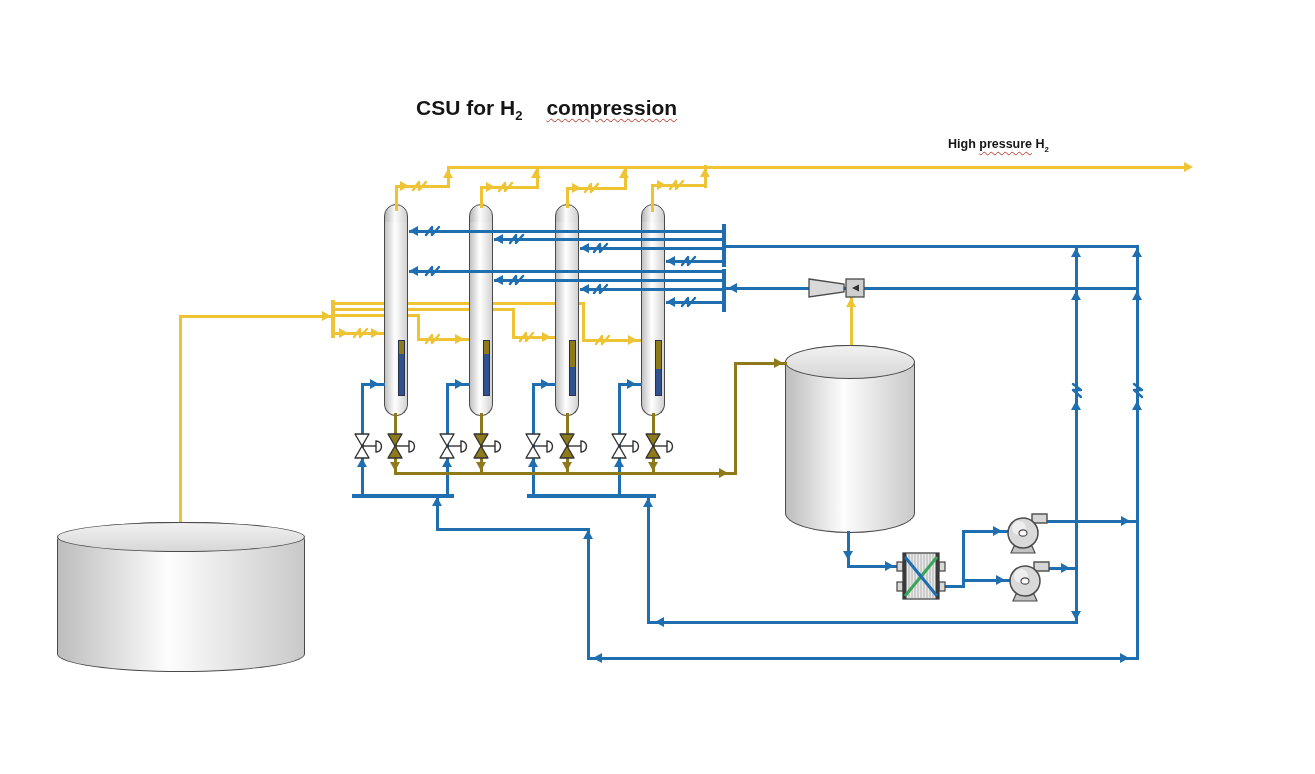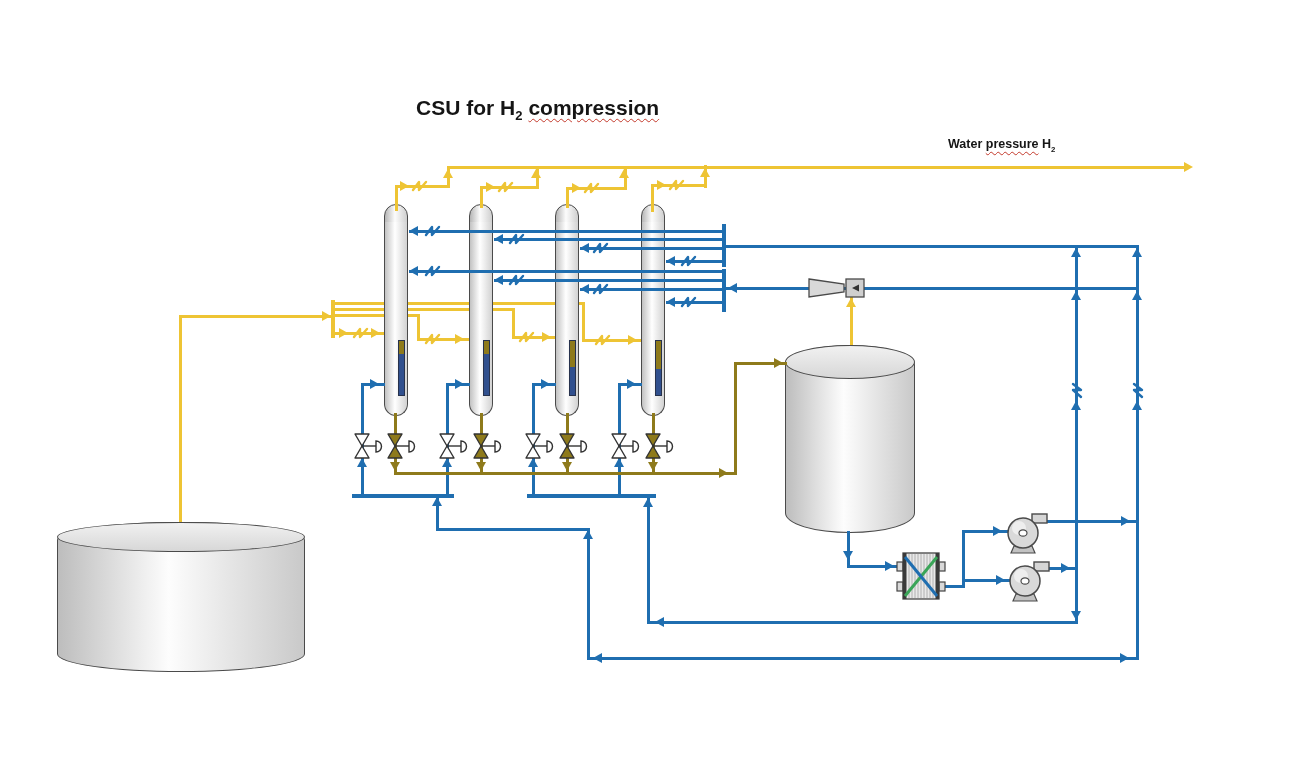--- a/index.html
+++ b/index.html
@@ -41,21 +41,21 @@
   
   .tank{position:absolute;box-sizing:border-box;border:1.5px solid #4a4a4a;
     background:linear-gradient(90deg,#bdbdbd,#fdfdfd 45%,#c9c9c9)}
   .rim{position:absolute;box-sizing:border-box;border:1.5px solid #4a4a4a;border-radius:50%;
     background:linear-gradient(180deg,#f1f1f1,#d7d7d7)}
   
   .lbl{position:absolute;font-weight:bold;color:#151515;white-space:nowrap}
   sub{font-size:62%;line-height:0}
   .wavy{text-decoration:underline wavy #c33a2c;text-decoration-thickness:1px;text-underline-offset:3px}
   #title{left:416px;top:96px;font-size:21px}
-  #title .wavy{margin-left:6px}
+  #title .wavy{margin-left:24px}
   #hp{left:948px;top:137px;font-size:12.5px}
   #wbtl{left:785px;top:416px;width:130px;text-align:center;font-size:13.5px}
   #h2tl{left:57px;top:555px;width:248px;text-align:center;font-size:16px}
   .sym{position:absolute}
 </style>
 </head>
 <body>
 
 <svg width="0" height="0" style="position:absolute">
   <defs>
@@ -393,20 +393,20 @@
       <polygon points="1,2 36,7 36,15 1,20" fill="#d9d9d9" stroke="#4a4a4a" stroke-width="1.3"></polygon>
       <rect x="38" y="2" width="18" height="18" fill="#cfcfcf" stroke="#4a4a4a" stroke-width="1.3"></rect>
       <polygon points="51,7.5 44,11 51,14.5" fill="#333"></polygon>
     </svg>
   </div>
 
   <div class="lbl" id="title">
     <span>CSU for H</span><sub>2</sub><span class="wavy">compression</span>
   </div>
   <div class="lbl" id="hp">
-    <span>Water </span><span class="wavy">pressure</span><span> H</span><sub>2</sub>
+    <span>High </span><span class="wavy">pressure</span><span> H</span><sub>2</sub>
   </div>
   <div class="lbl" id="wbtl">Water Buffer tank</div>
   <div class="lbl" id="h2tl">
     <span>H</span><sub>2</sub><span> Supply</span>
   </div>
 
 </div>
 
 </body></html>

